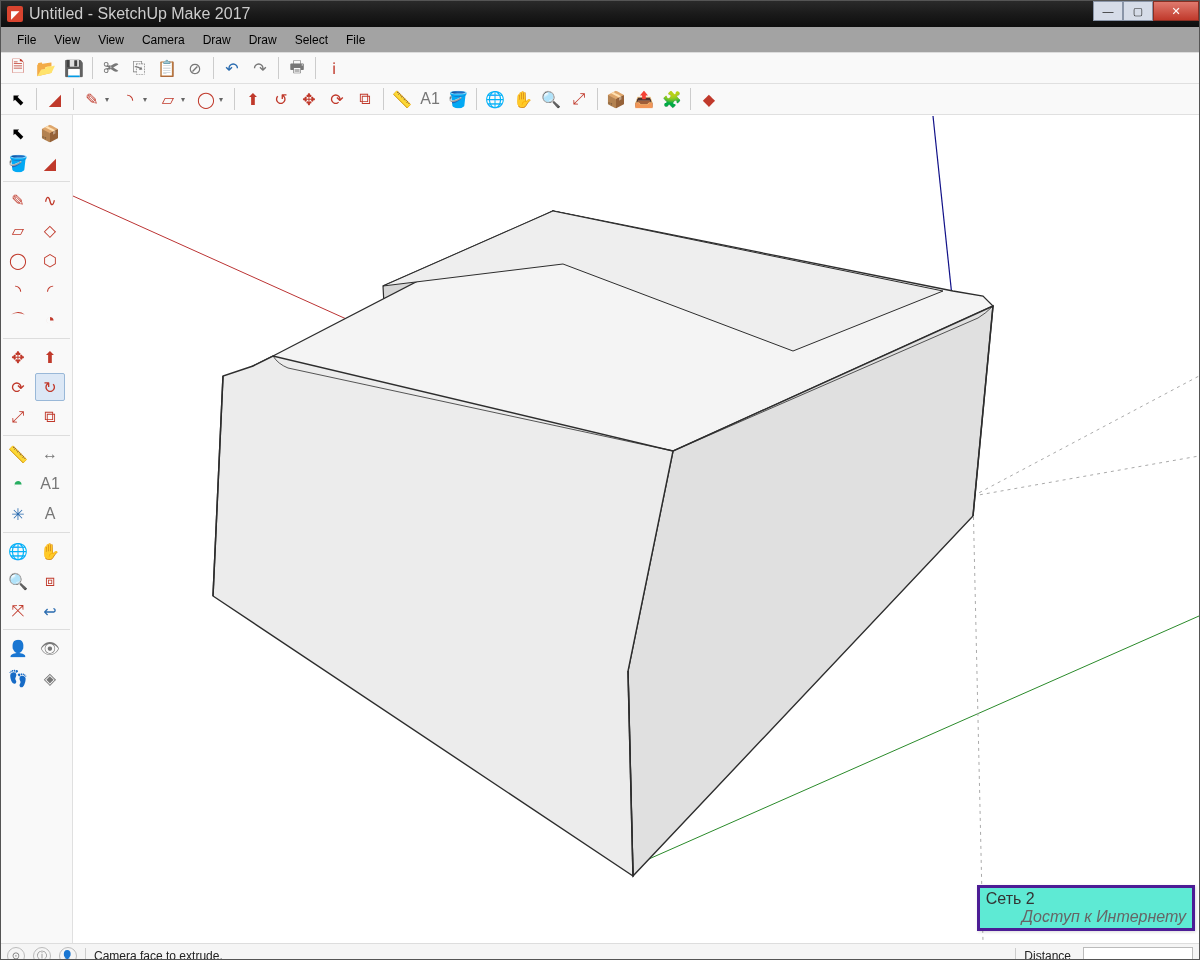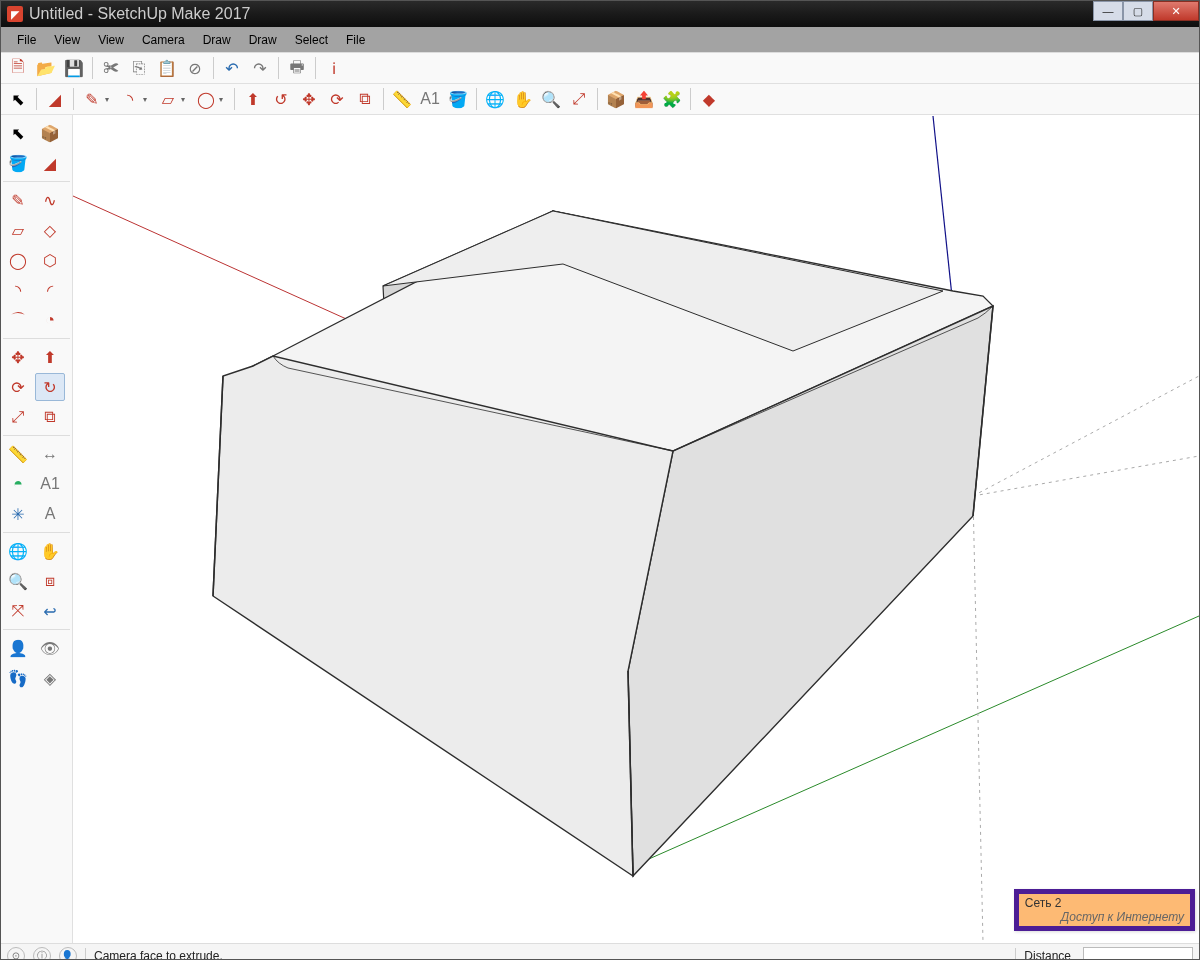--- a/index.html
+++ b/index.html
@@ -102,24 +102,24 @@
 .statusbar .stat-icon {width:18px;height:18px;display:flex;align-items:center;justify-content:center;color:#777;border:1px solid #bbb;border-radius:50%;font-size:10px;}
 .statusbar .vsep{width:1px;height:16px;background:#ccc;}
 .statusbar .hint{color:#222;}
 .statusbar .spacer{flex:1;}
 .statusbar .dist-label{color:#222;margin-right:4px;}
 .statusbar .dist-box{width:110px;height:18px;background:#fff;border:1px solid #bbb;}
 
 .nettip{
   position:absolute;
   right:4px; bottom:28px;
-  background:#fdba74;
-  border:5px solid #4c1d95;
+  background:#5eead4;
+  border:3px solid #4c1d95;
   padding:2px 6px;
-  font-size:12px;
+  font-size:16px;
   color:#666;
   box-shadow:1px 1px 3px rgba(0,0,0,0.15);
 }
 .nettip .l1{color:#333;}
 .nettip .l2{font-style:italic;margin-left:36px;}
 
 
 .ic-red{color:#c0392b;}
 .ic-blue{color:#2b6cb0;}
 .ic-green{color:#27ae60;}

